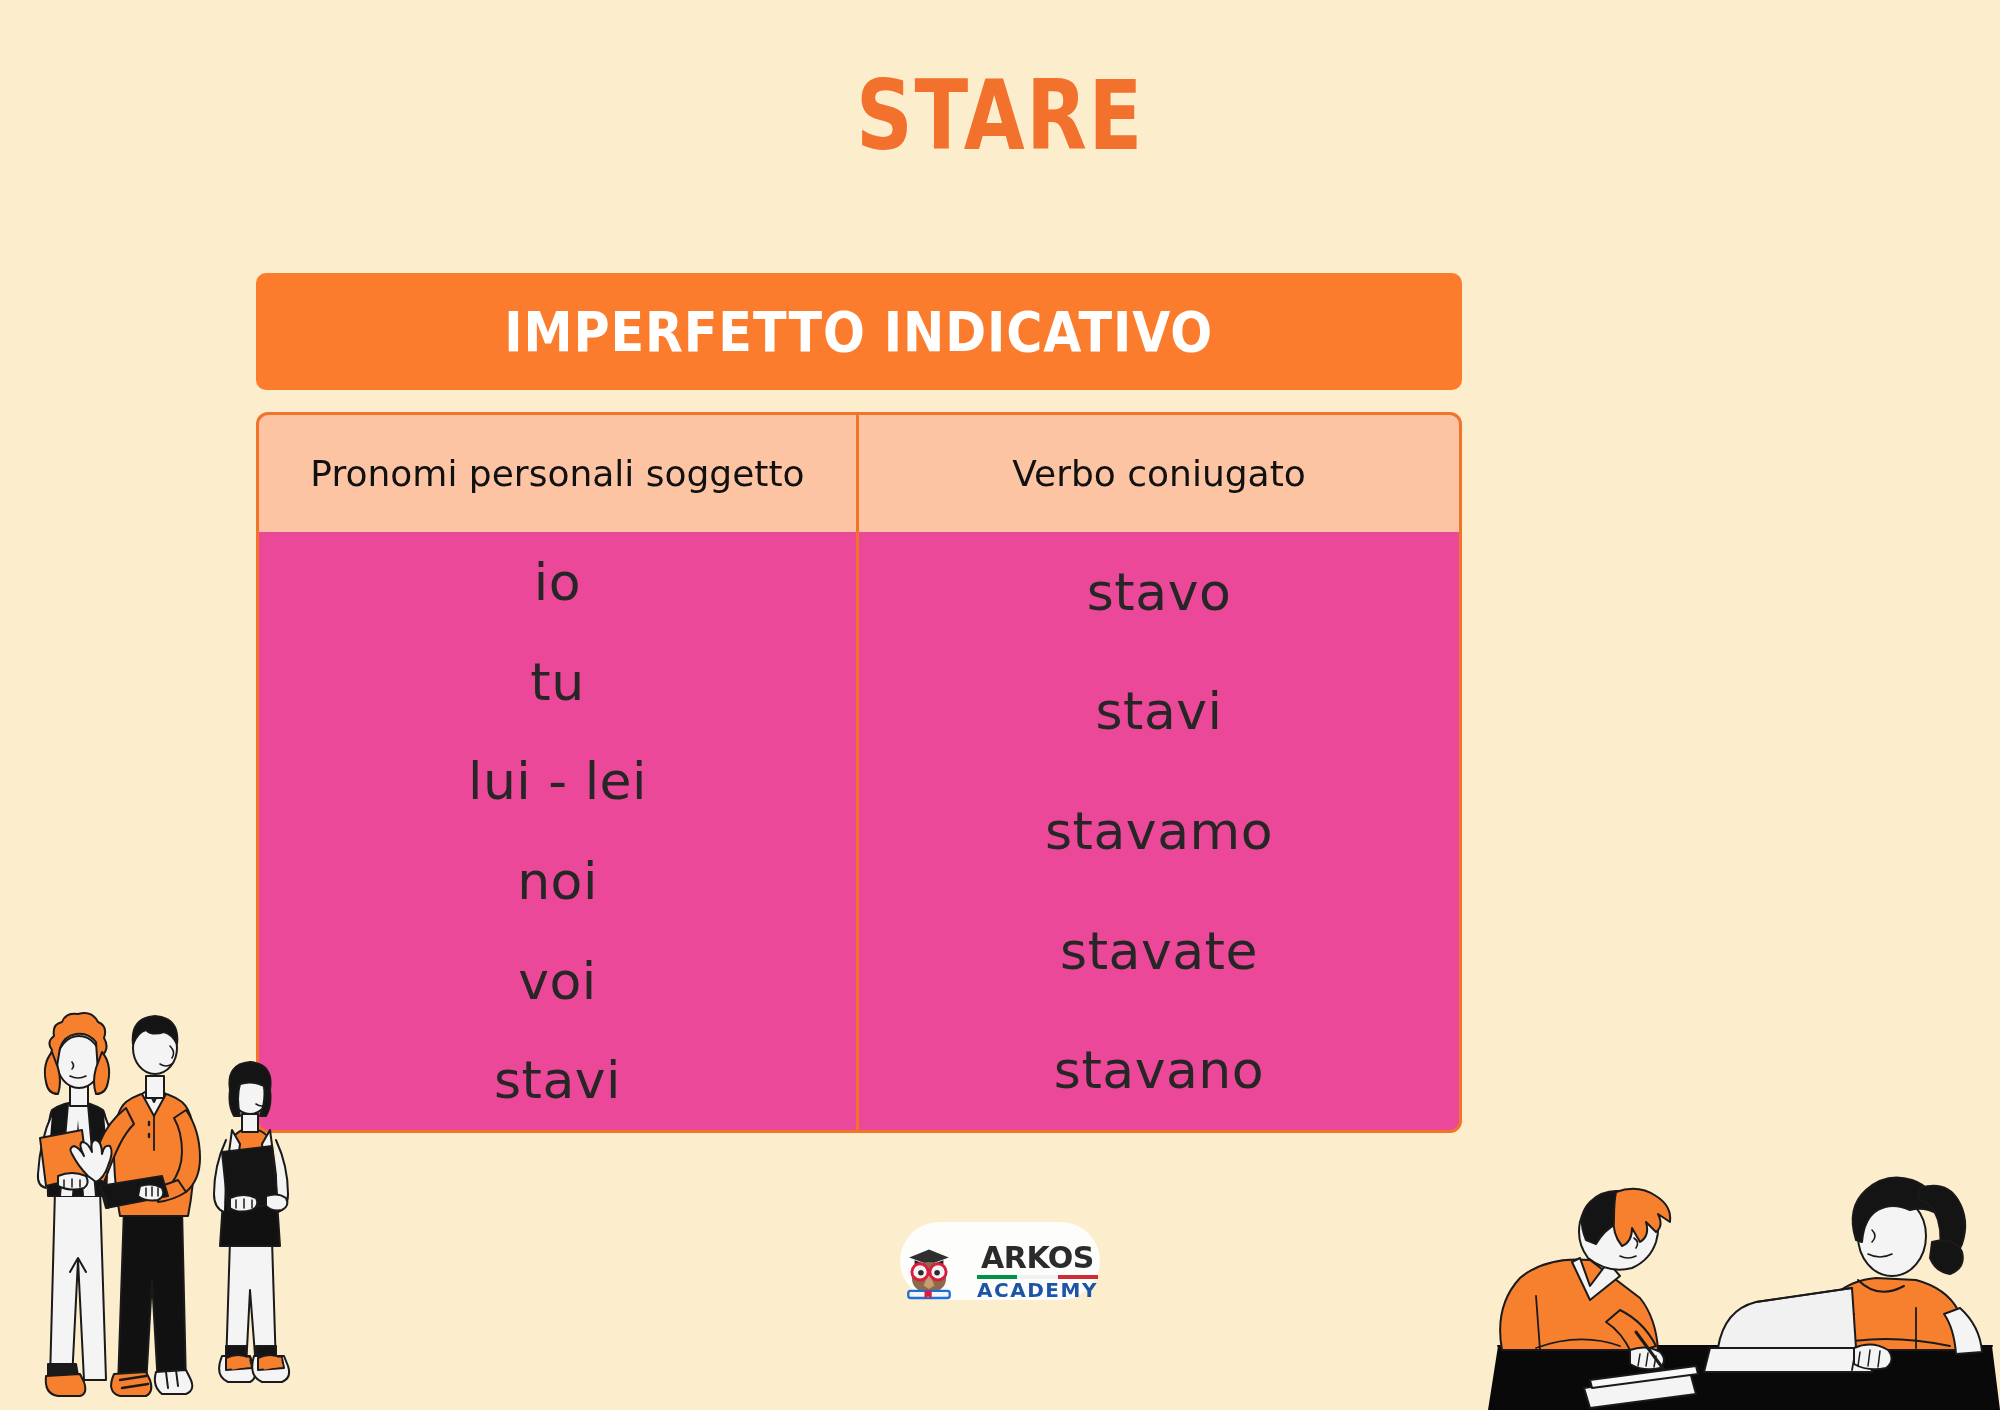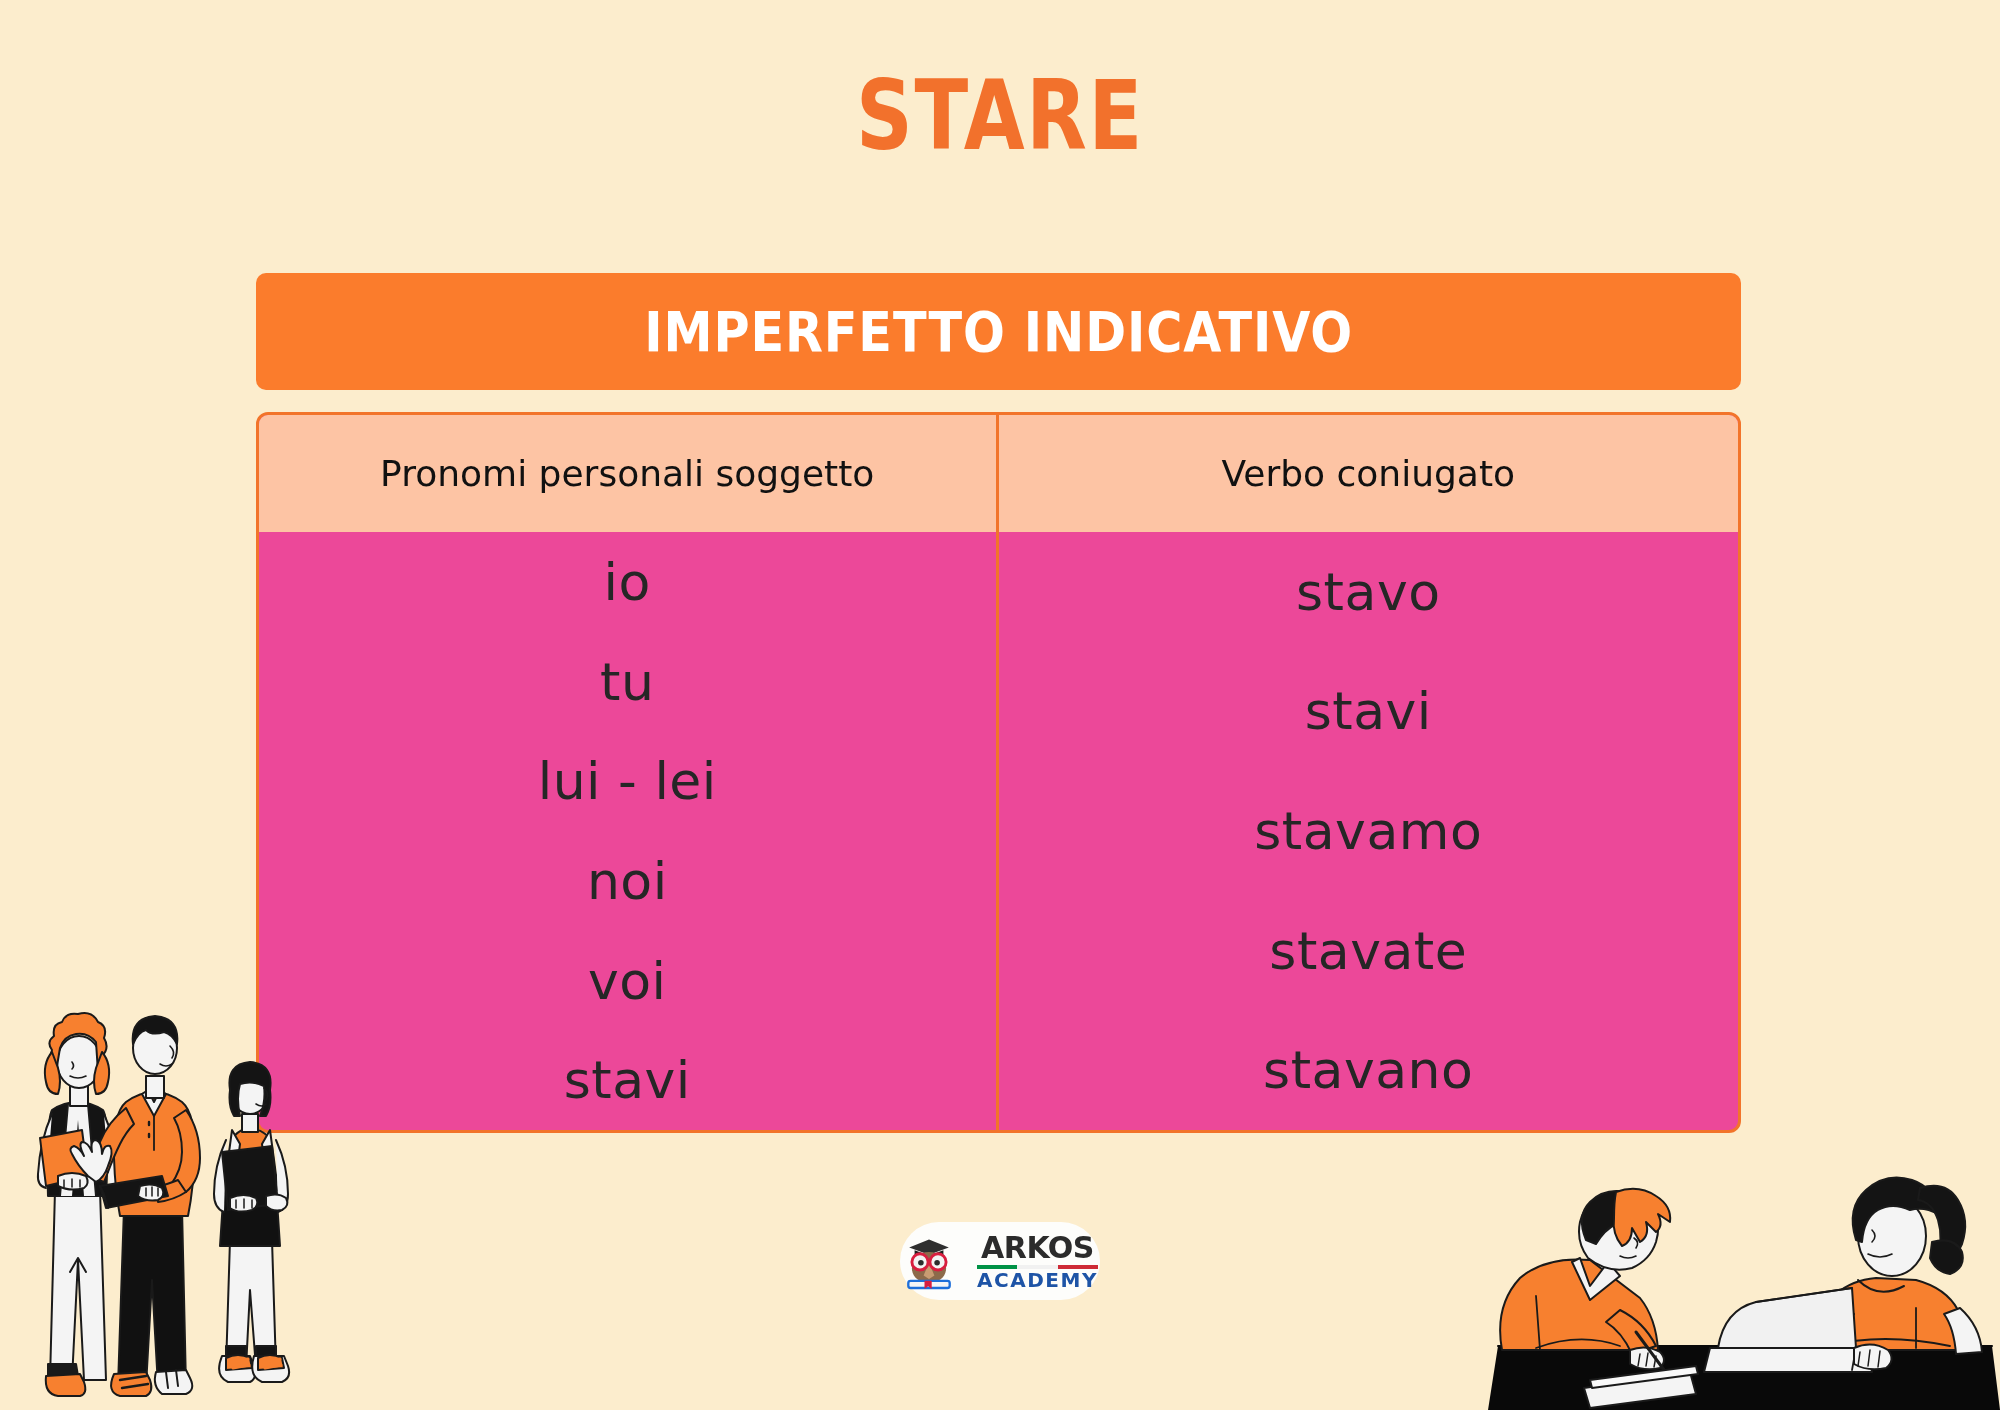--- a/index.html
+++ b/index.html
@@ -21,21 +21,21 @@
     color:#F2712C;
     letter-spacing:2px;
     transform:scaleX(0.82);
     font-family:"DejaVu Sans", sans-serif;
   }
 
   
   #conjugation-card {
     position:absolute;
     left:256px; top:273px;
-    width:1485px;
+    width:1206px;
   }
 
   #tense-header {
     background:#FB7C2C;
     border-radius:10px;
     height:117px;
     display:flex; align-items:center; justify-content:center;
   }
   #tense-header-label {
     color:#FFFFFF;
@@ -91,21 +91,21 @@
   }
 
   
   #brand-logo {
     position:absolute;
     left:50%; top:1222px;
     transform:translateX(-50%);
     width:200px; height:78px;
     background:#FDFDFB;
     border-radius:39px;
-    display:flex; align-items:center; justify-content:center;
+    display:flex; align-items:flex-end; justify-content:center;
     gap:21px;
   }
   #logo-owl { width:54px; height:58px; flex:none; }
   #logo-wordmark { display:flex; flex-direction:column; align-items:center; }
   #logo-name {
     font-size:30px; font-weight:bold; color:#2B2B2B;
     letter-spacing:-0.5px; line-height:1;
     font-family:"DejaVu Sans", sans-serif;
   }
   #logo-flag { display:flex; width:100%; height:4px; margin:2px 0 1px; }

